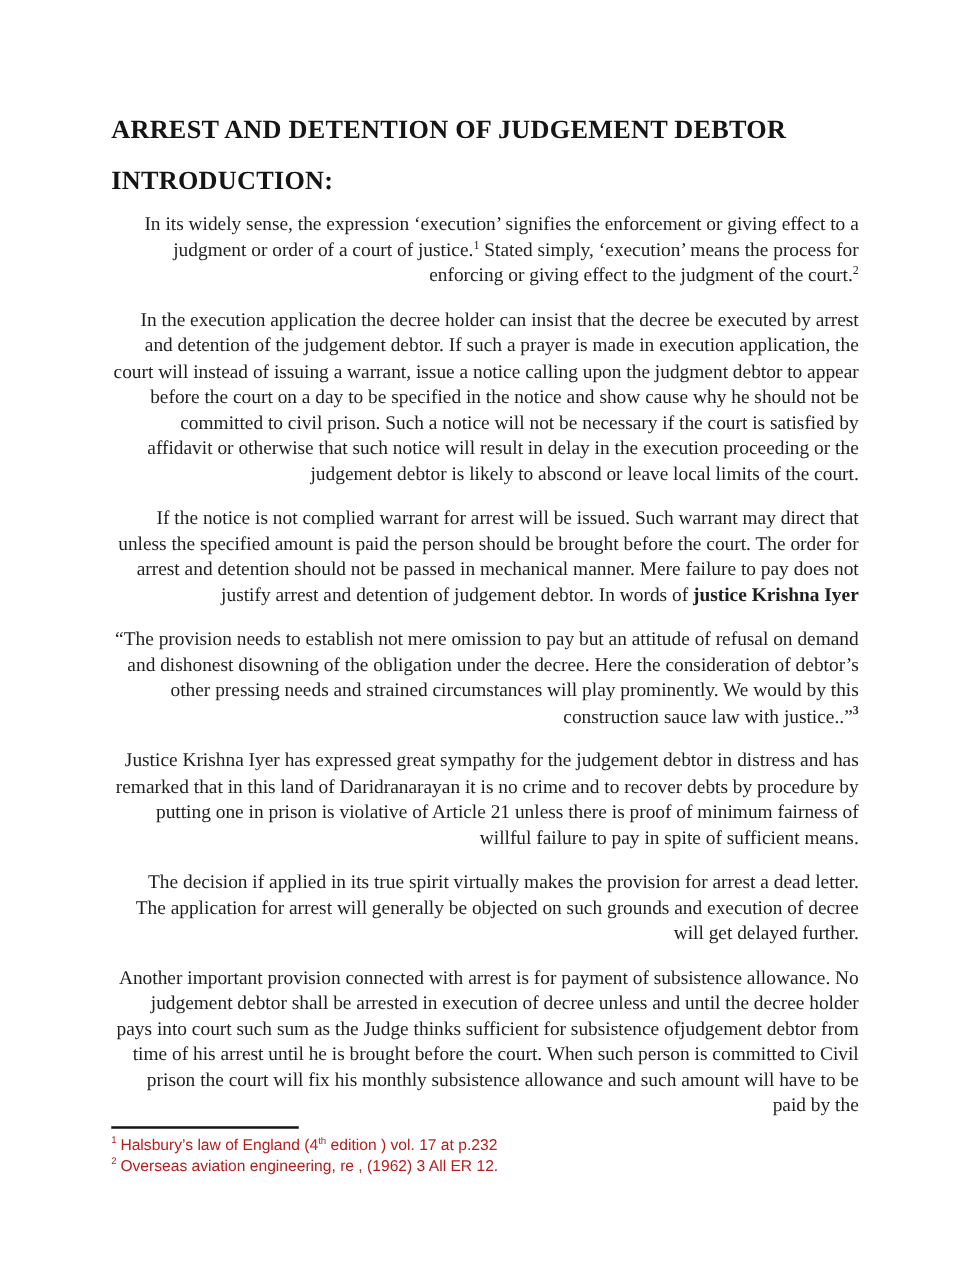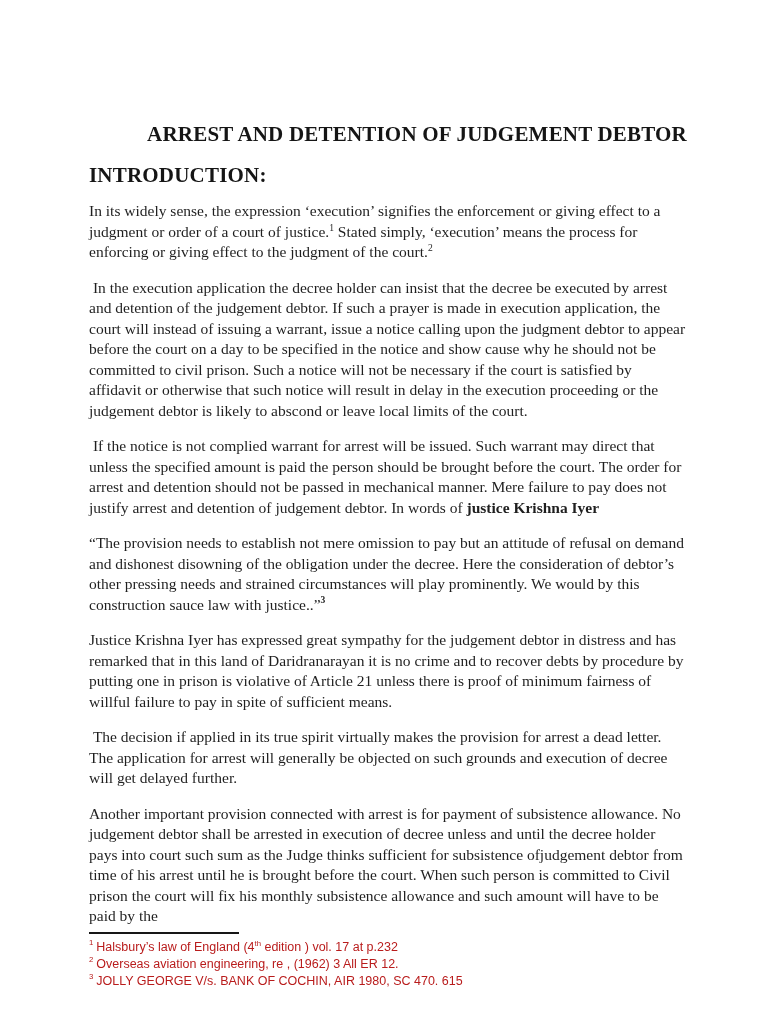--- a/index.html
+++ b/index.html
@@ -16,46 +16,45 @@
   }
   .page {
     box-sizing: border-box;
     width: 768px;
     height: 1024px;
     padding: 91px 0 0 89px;
     background: #ffffff;
   }
   .title {
     width: 598px;
-    text-align: right;
+    text-align: left;
     font-family: "Liberation Serif", serif;
     font-weight: bold;
     font-size: 21px;
     line-height: 24px;
     letter-spacing: 0.2px;
     color: #151515;
-    margin-top: 31px;
   }
   .subtitle {
     width: 598px;
     text-align: left;
     font-family: "Liberation Serif", serif;
     font-weight: bold;
     font-size: 21px;
     line-height: 24px;
     letter-spacing: 0.2px;
     color: #151515;
     margin-top: 17px;
   }
   .doc-body {
     width: 598px;
     margin-top: 14px;
     font-size: 15.5px;
     line-height: 20.5px;
-    text-align: left;
+    text-align: right;
   }
   .doc-body p {
     margin: 0 0 15px 0;
   }
   .doc-body p:last-child {
     margin-bottom: 5px;
   }
   .doc-body sup, .footnotes sup {
     font-size: 62%;
     line-height: 0;
@@ -94,15 +93,14 @@
       <p><span>&nbsp;If the notice is not complied warrant for arrest will be issued. Such warrant may direct that unless the specified amount is paid the person should be brought before the court. The order for arrest and detention should not be passed in mechanical manner. Mere failure to pay does not justify arrest and detention of judgement debtor. In words of </span><span class="bold">justice Krishna Iyer</span></p>
       <p><span>“The provision needs to establish not mere omission to pay but an attitude of refusal on demand and dishonest disowning of the obligation under the decree. Here the consideration of debtor’s other pressing needs and strained circumstances will play prominently. We would by this construction sauce law with justice..”</span><sup class="bold">3</sup></p>
       <p><span>Justice Krishna Iyer has expressed great sympathy for the judgement debtor in distress and has remarked that in this land of Daridranarayan it is no crime and to recover debts by procedure by putting one in prison is violative of Article 21 unless there is proof of minimum fairness of willful failure to pay in spite of sufficient means.</span></p>
       <p><span>&nbsp;The decision if applied in its true spirit virtually makes the provision for arrest a dead letter. The application for arrest will generally be objected on such grounds and execution of decree will get delayed further.</span></p>
       <p><span>Another important provision connected with arrest is for payment of subsistence allowance. No judgement debtor shall be arrested in execution of decree unless and until the decree holder pays into court such sum as the Judge thinks sufficient for subsistence ofjudgement debtor from time of his arrest until he is brought before the court. When such person is committed to Civil prison the court will fix his monthly subsistence allowance and such amount will have to be paid by the</span></p>
     </div>
   <div class="footnote-sep"></div>
   <div class="footnotes">
       <p class="footnote"><span class="marker">1</span><span>Halsbury’s law of England (4</span><sup>th</sup><span> edition ) vol. 17 at p.232</span></p>
       <p class="footnote"><span class="marker">2</span><span>Overseas aviation engineering, re , (1962) 3 All ER 12.</span></p>
-      <p class="footnote"><span class="marker">3</span><span>JOLLY GEORGE V/s. BANK OF COCHIN, AIR 1980, SC 470. 615</span></p>
     </div>
 </div>
 
 </body></html>

